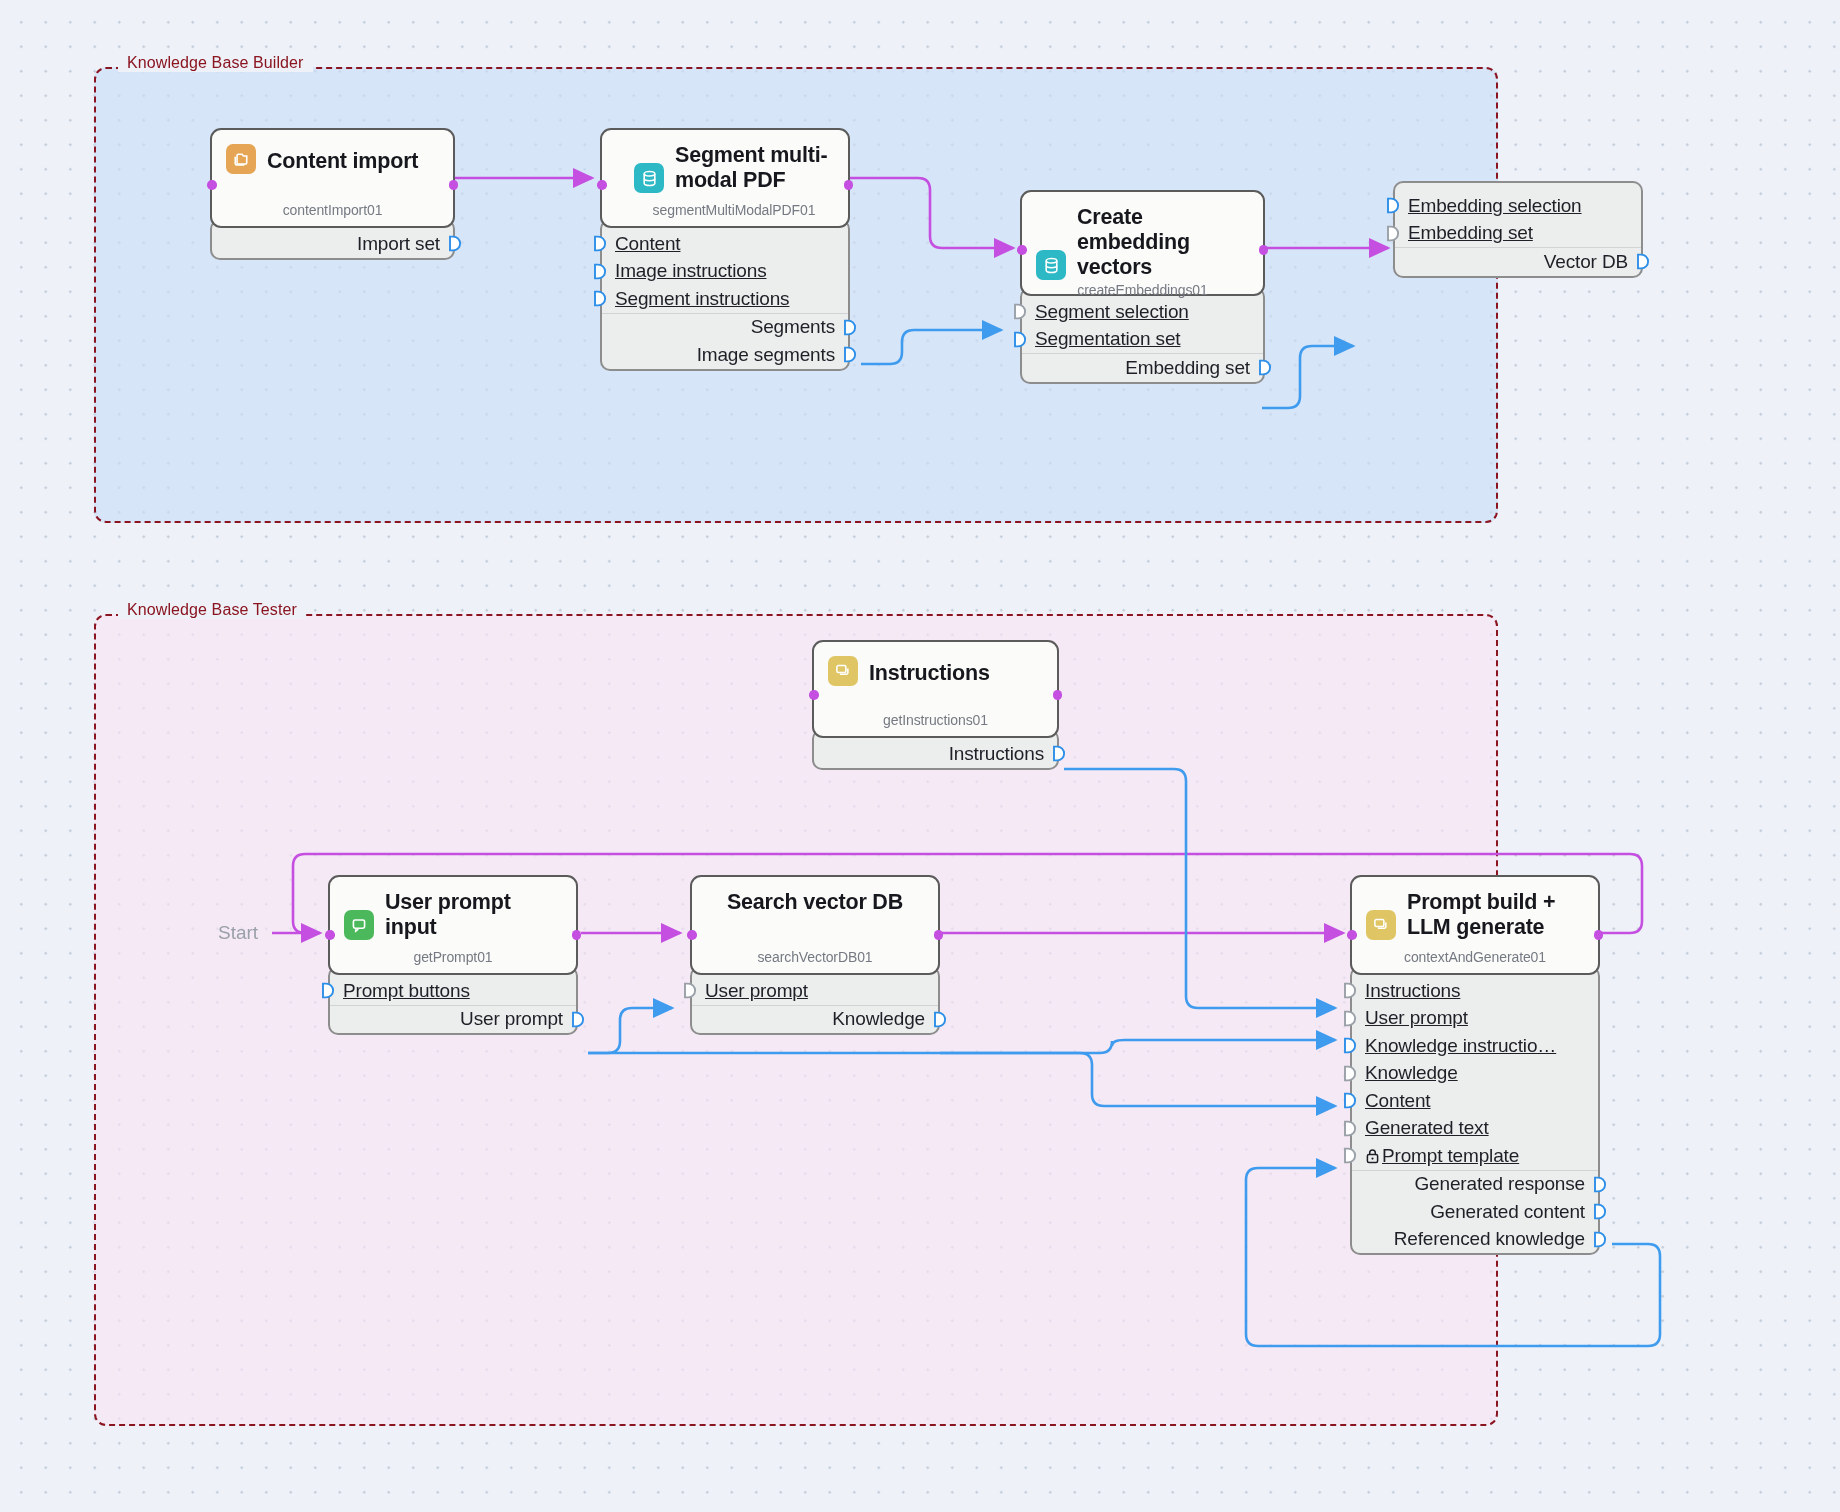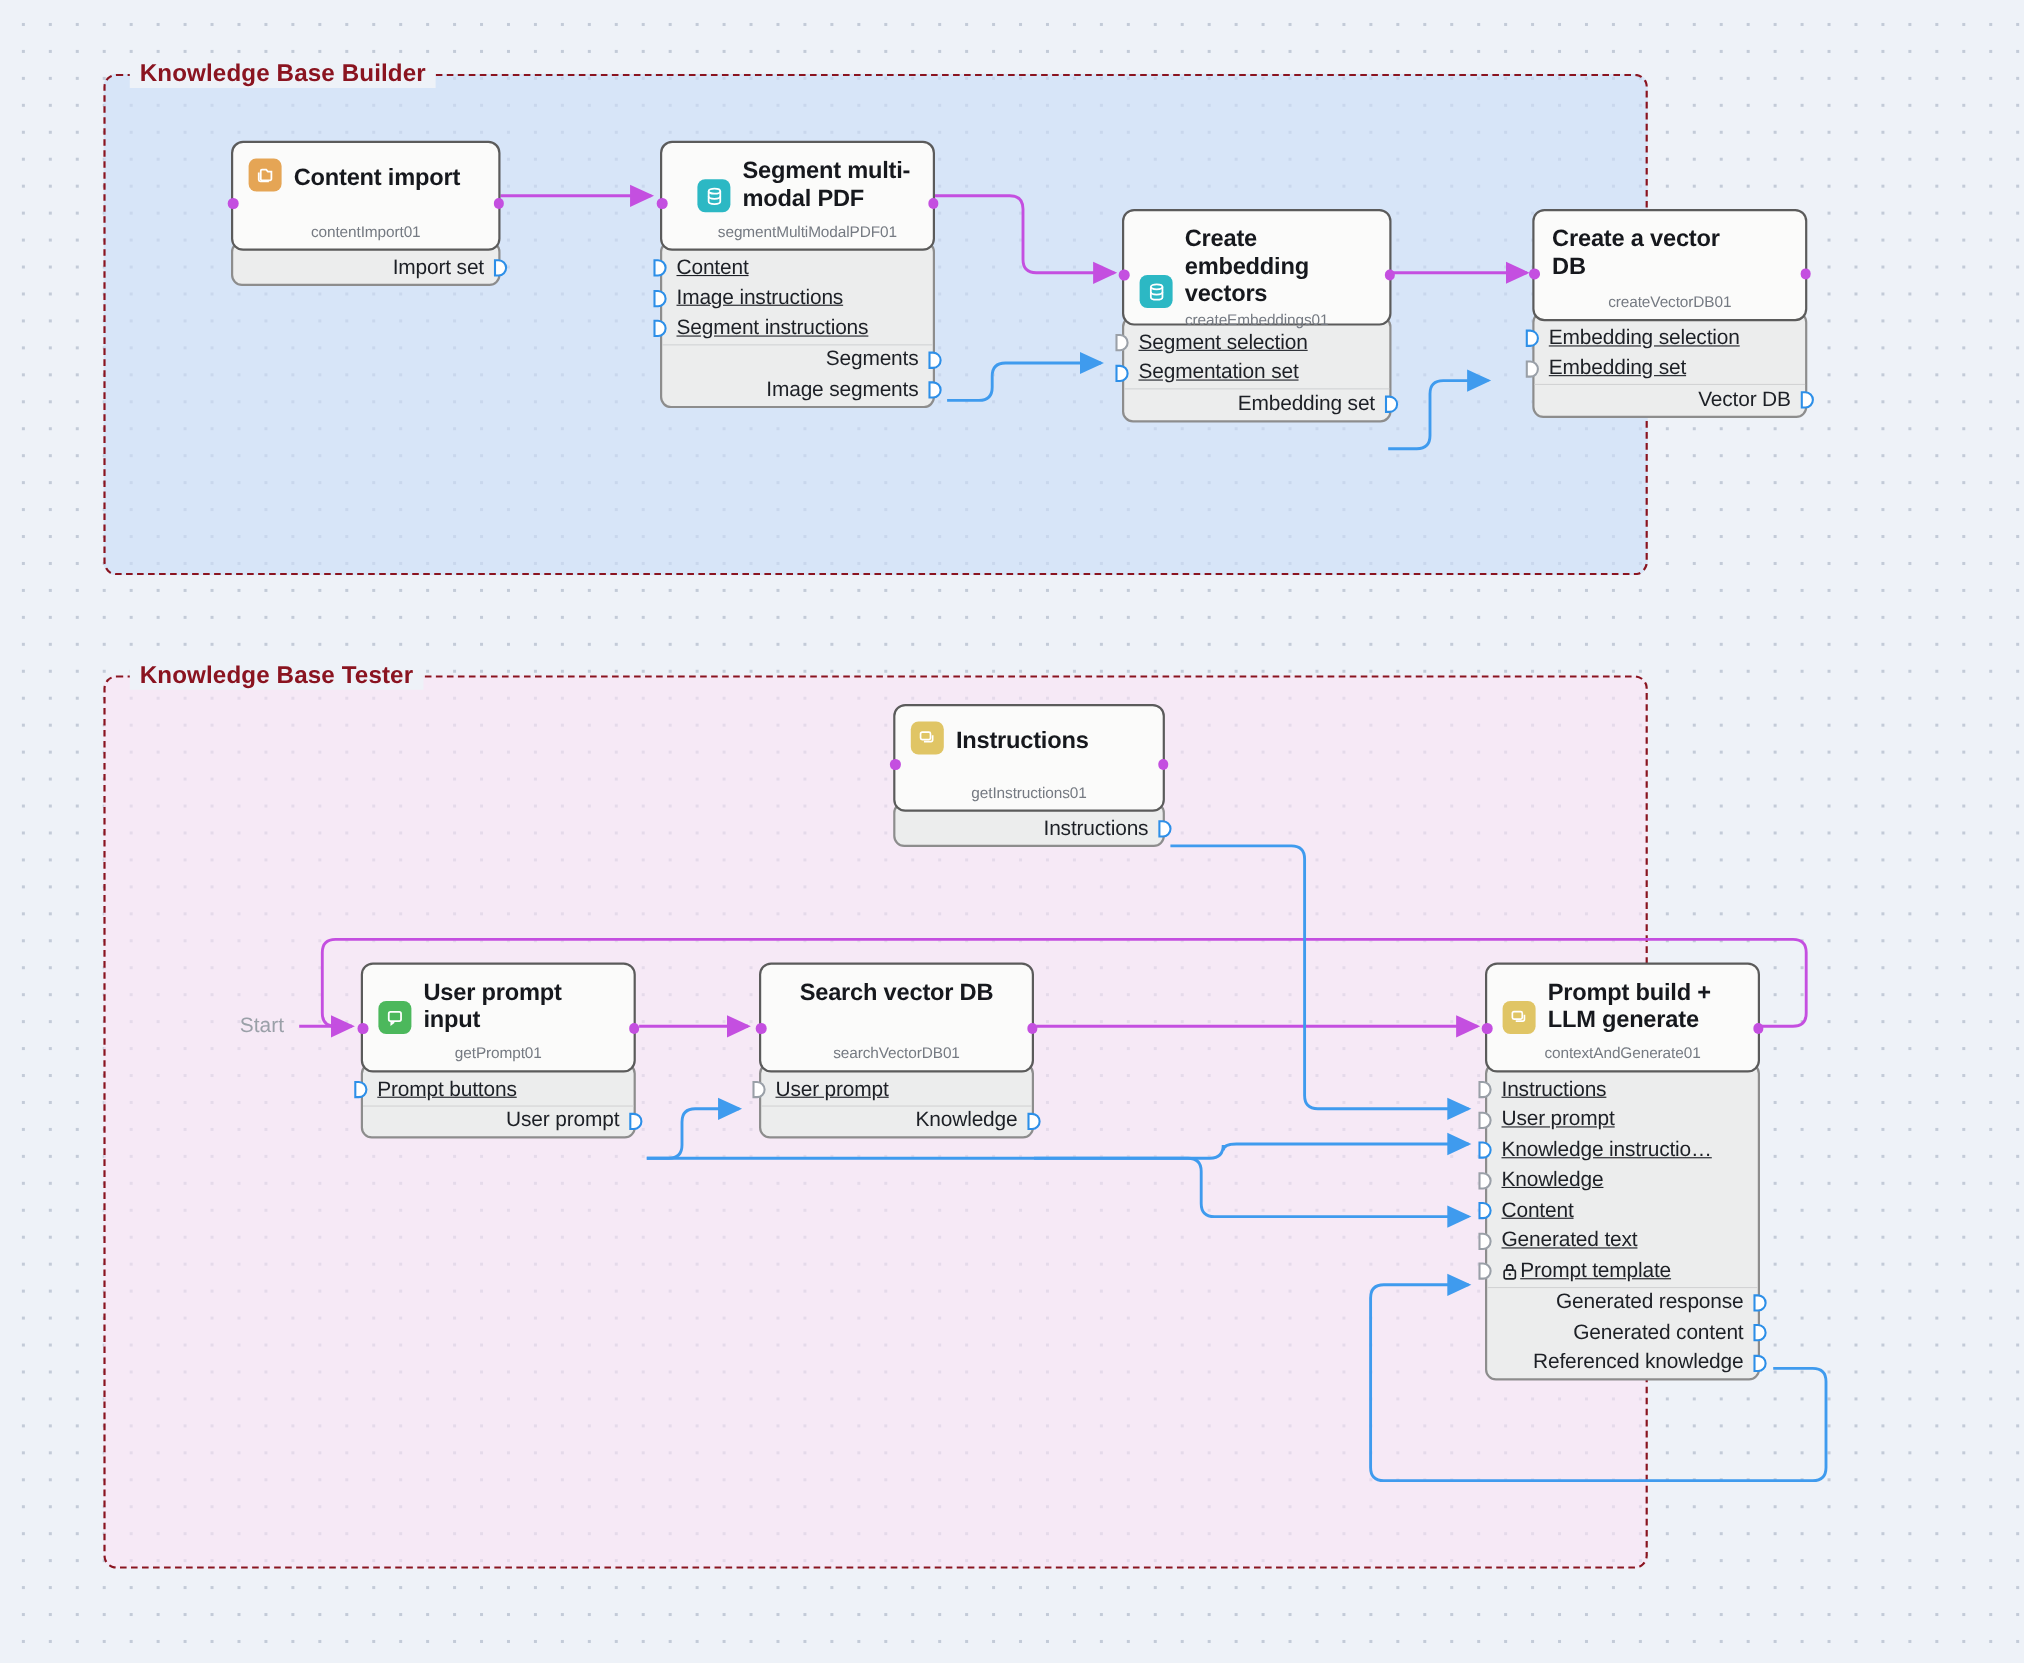--- a/index.html
+++ b/index.html
@@ -22,27 +22,26 @@
     position: absolute;
     border: 2.4px dashed #8a1420;
     border-radius: 12px;
     box-sizing: border-box;
   }
   .group-builder { background: rgba(203,221,247,0.66); }
   .group-tester  { background: rgba(250,228,245,0.62); }
   .group-label {
     position: absolute;
     top: -15px; left: 22px;
-    font-size: 22px;
+    font-size: 16px;
     color: #8a1420;
     background: #eef2f8;
     padding: 0 9px;
     letter-spacing: .1px;
     white-space: nowrap;
-    font-weight: bold;
   }
 
   
   .node { position: absolute; }
   .node-head {
     position: relative;
     box-sizing: border-box;
     background: #fbfbfa;
     border: 2.2px solid #5b5b5b;
     border-radius: 11px;
@@ -314,28 +313,20 @@
             <svg width="15" height="17" viewBox="0 0 15 17">
                 <path d="M2 1.6 H5.2 A6.4 6.4 0 0 1 5.2 15.4 H2 Z" fill="#fff" stroke="#2d8fe8" stroke-width="1.9"></path>
               </svg>
           </span>
         </div>
       </div>
     </div>
   </div>
 
   <div class="node" style="left:1393px; top:190px; width:250px;">
-    <div class="node-head" style="height:102px;">
-      <div class="head-top">
-        <div class="ntitle" style="max-width:180px; margin-left:2px;">Create a vector DB</div>
-      </div>
-      <div class="nid">createVectorDB01</div>
-      <div class="dot" style="left:-5px; top:52px;"></div>
-      <div class="dot" style="right:-5px; top:52px;"></div>
-    </div>
     <div class="node-body">
       <div class="port-group">
         <div class="port in">
           <span class="pc left">
             <svg width="15" height="17" viewBox="0 0 15 17">
                 <path d="M2 1.6 H5.2 A6.4 6.4 0 0 1 5.2 15.4 H2 Z" fill="#fff" stroke="#2d8fe8" stroke-width="1.9"></path>
               </svg>
           </span>
           <span>Embedding selection</span>
         </div>

